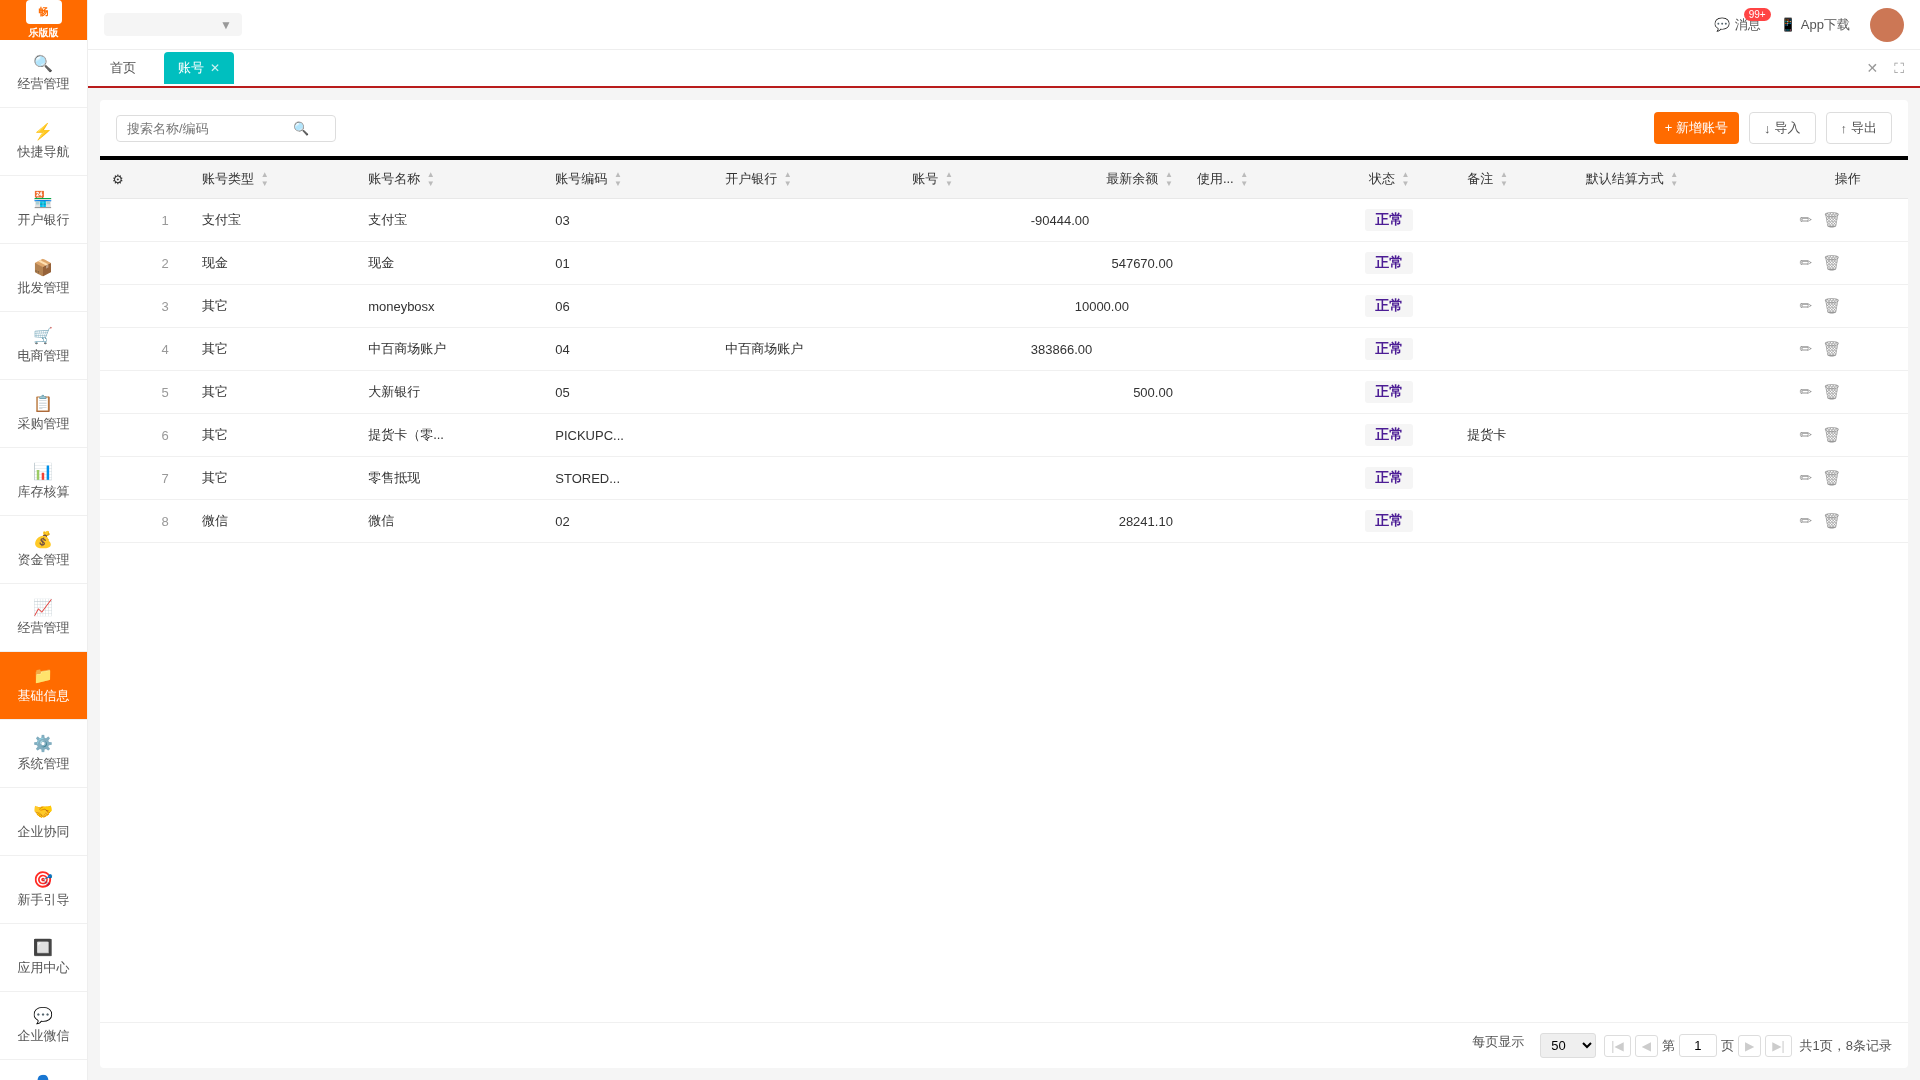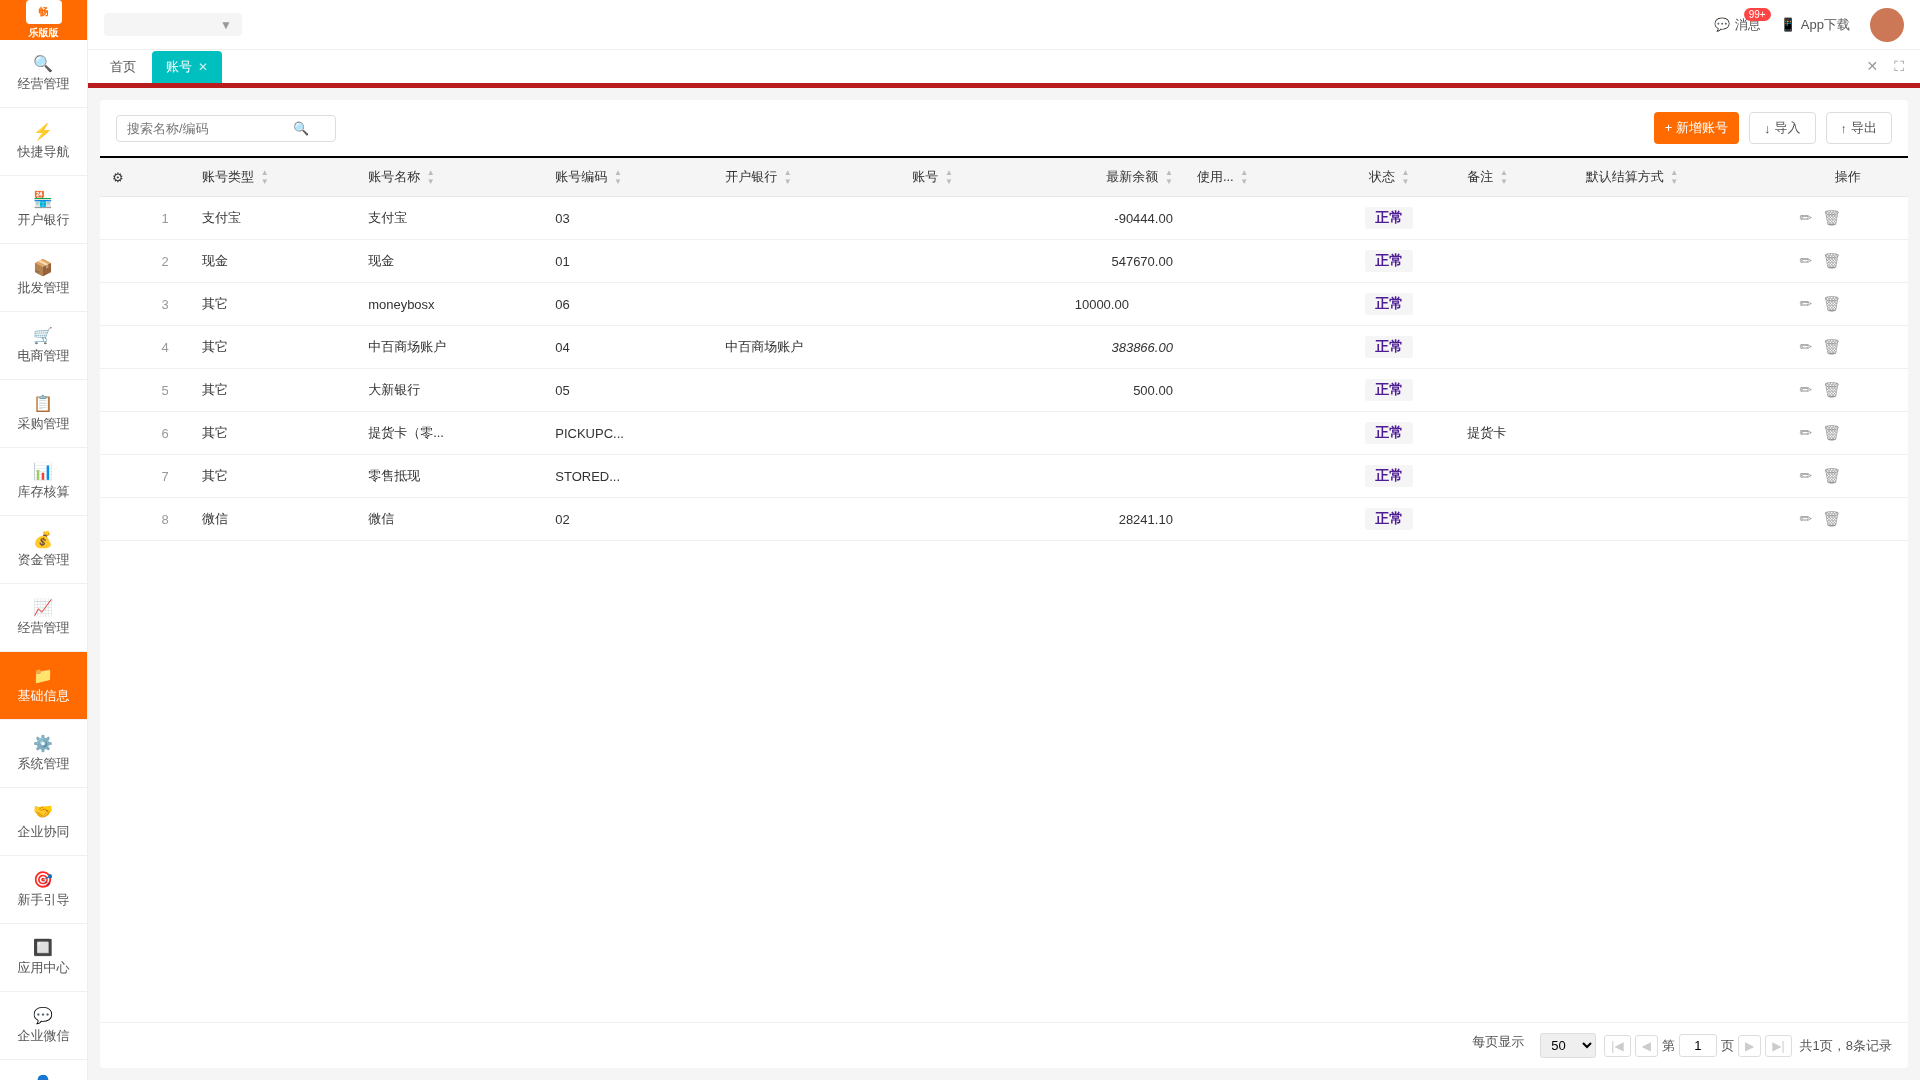--- a/index.html
+++ b/index.html
@@ -125,24 +125,24 @@
       background: #ddd;
       overflow: hidden;
     }
 
     
     .tabbar {
       height: 38px;
       background: #fff;
       display: flex;
       align-items: center;
-      border-bottom: 5px solid #b91c1c;
+      border-bottom: 2px solid #b91c1c;
       padding: 0 8px;
       flex-shrink: 0;
-      gap: 2px;
+      gap: 14px;
     }
     .tab-item {
       display: flex;
       align-items: center;
       padding: 6px 14px;
       border-radius: 4px 4px 0 0;
       cursor: pointer;
       font-size: 13px;
       gap: 6px;
       color: #555;
@@ -185,21 +185,21 @@
       flex: 1;
       display: flex;
       flex-direction: column;
       overflow: hidden;
     }
     .panel-toolbar {
       display: flex;
       align-items: center;
       padding: 12px 16px;
       gap: 10px;
-      border-bottom: 2px solid #000000;
+      border-bottom: 4px solid #000000;
     }
     .search-box {
       display: flex;
       align-items: center;
       border: 1px solid #ddd;
       border-radius: 4px;
       padding: 5px 10px;
       gap: 6px;
       flex: 0 0 220px;
     }
@@ -565,21 +565,21 @@
           </thead>
           <tbody id="table-body">
           <tr>
       <td></td>
       <td class="col-num" style="text-align:center;color:#999;">1</td>
       <td>支付宝</td>
       <td>支付宝</td>
       <td>03</td>
       <td></td>
       <td></td>
-      <td style="text-align:right;">-90444.00</td>
+      <td style="">-90444.00</td>
       <td></td>
       <td style="text-align:center;"><span class="status-badge">正常</span></td>
       <td></td>
       <td></td>
       <td style="text-align:center;">
         <div class="action-icons">
           <span class="action-icon">✏</span>
           <span class="action-icon">🗑</span>
         </div>
       </td>
@@ -625,21 +625,21 @@
       </td>
     </tr>
               <tr>
       <td></td>
       <td class="col-num" style="text-align:center;color:#999;">4</td>
       <td>其它</td>
       <td>中百商场账户</td>
       <td>04</td>
       <td>中百商场账户</td>
       <td></td>
-      <td style="text-align:right;font-style:italic;">383866.00</td>
+      <td style="">383866.00</td>
       <td></td>
       <td style="text-align:center;"><span class="status-badge">正常</span></td>
       <td></td>
       <td></td>
       <td style="text-align:center;">
         <div class="action-icons">
           <span class="action-icon">✏</span>
           <span class="action-icon">🗑</span>
         </div>
       </td>

